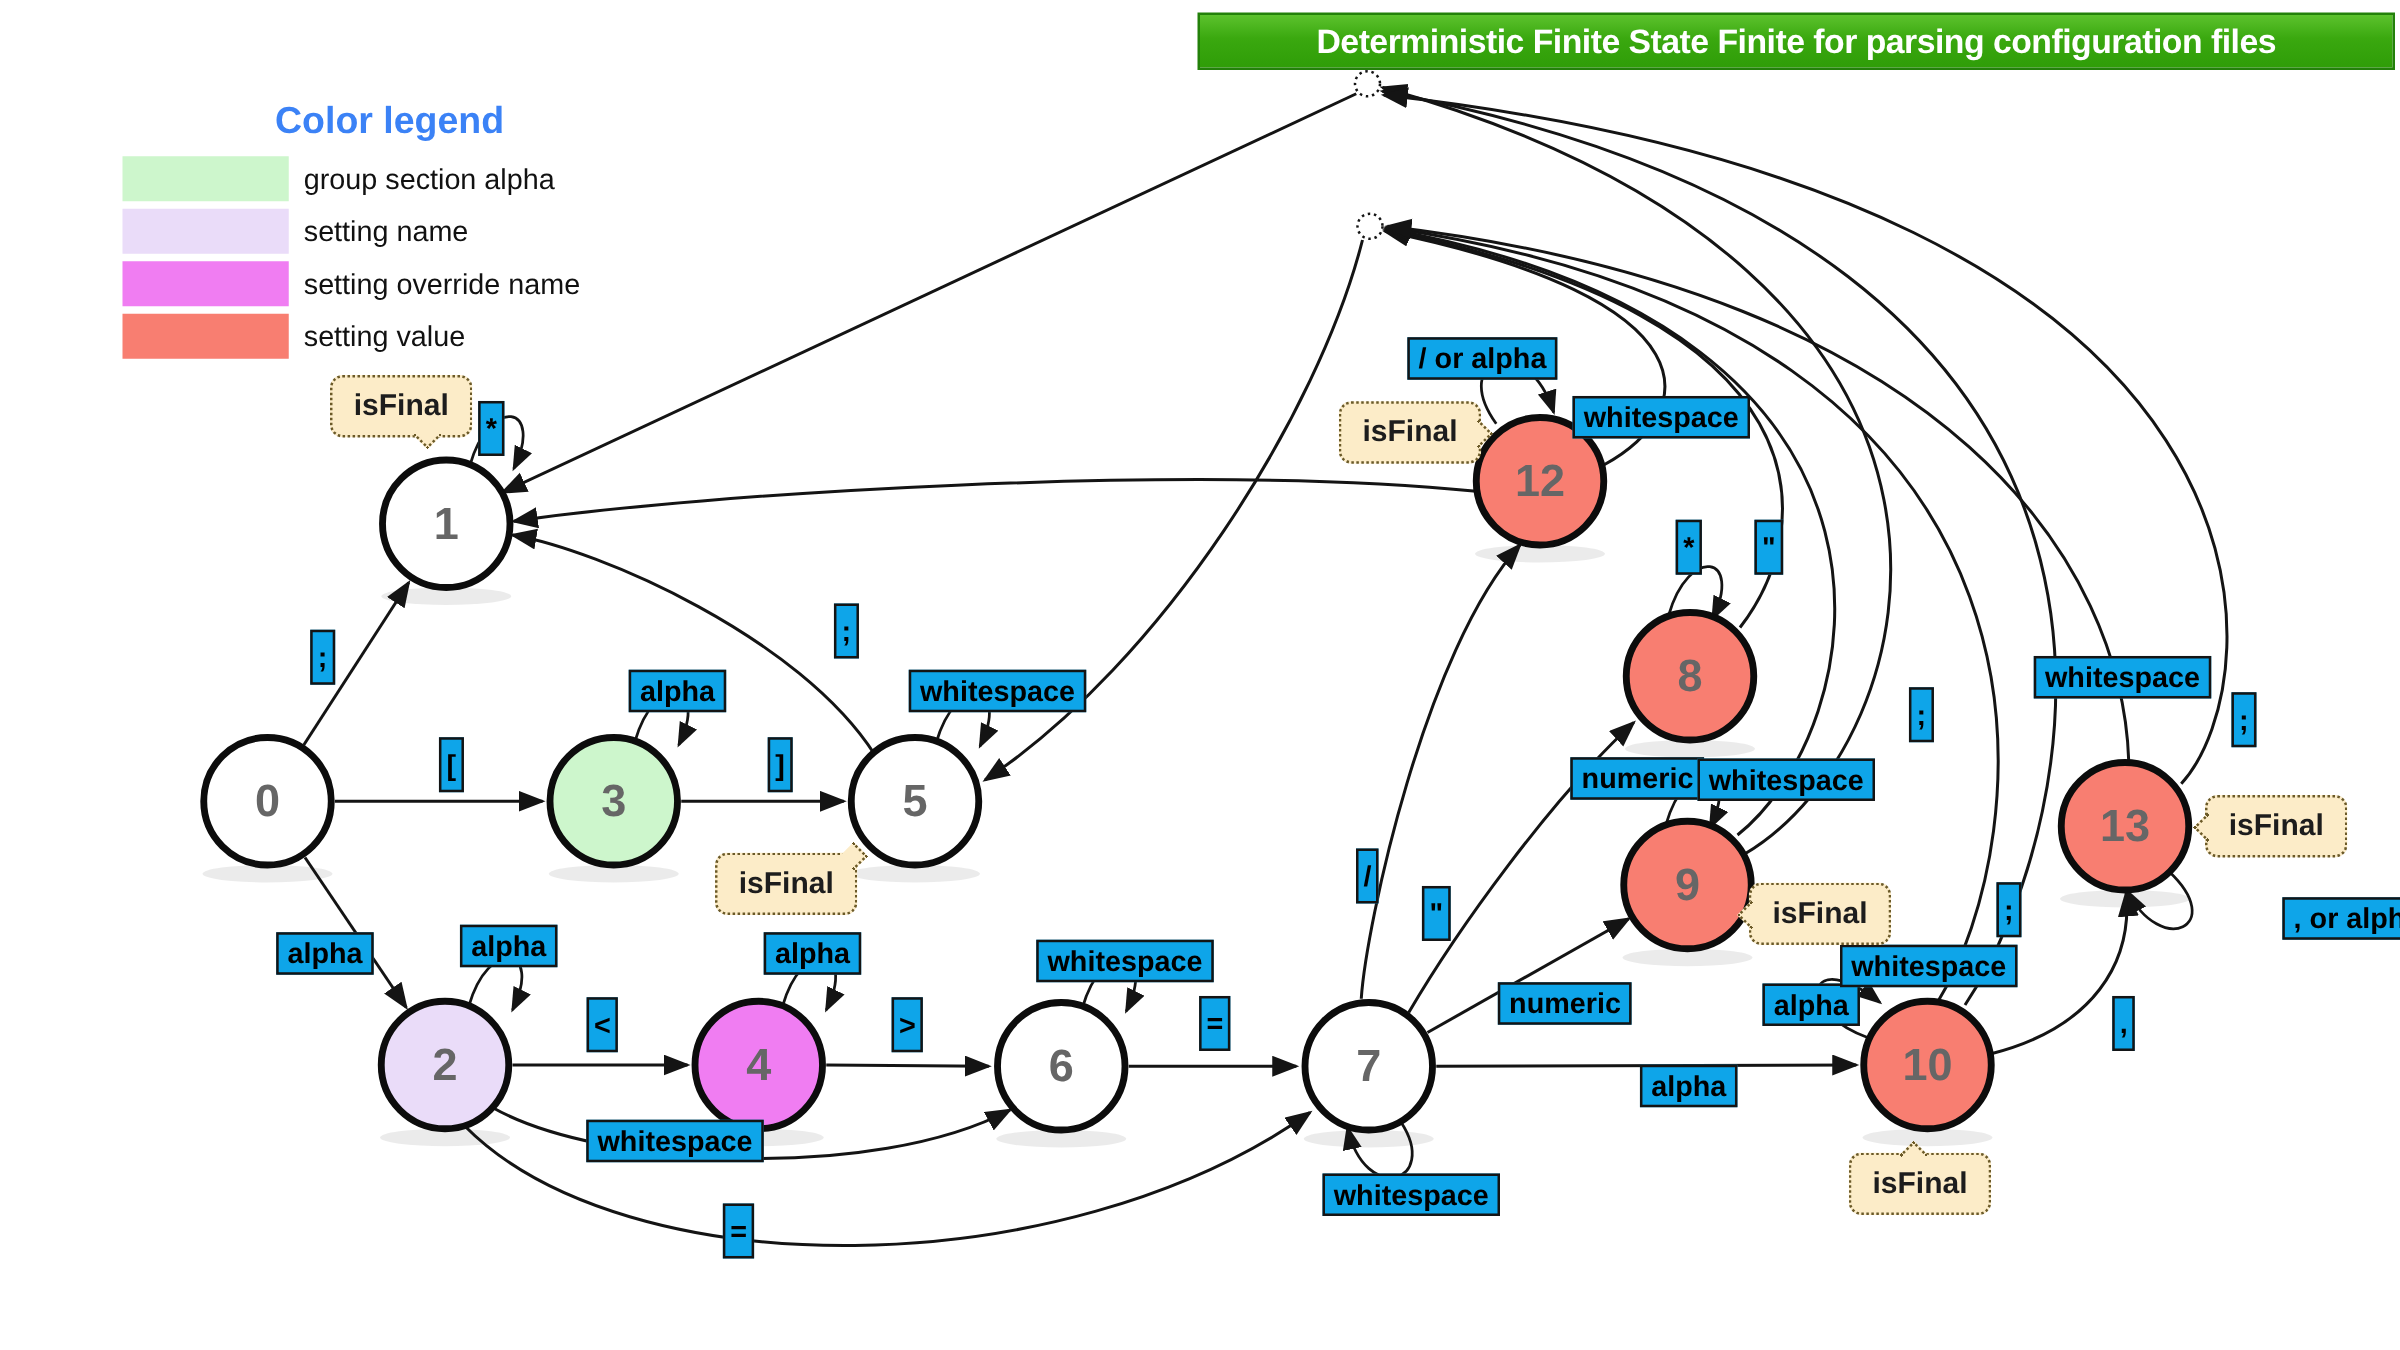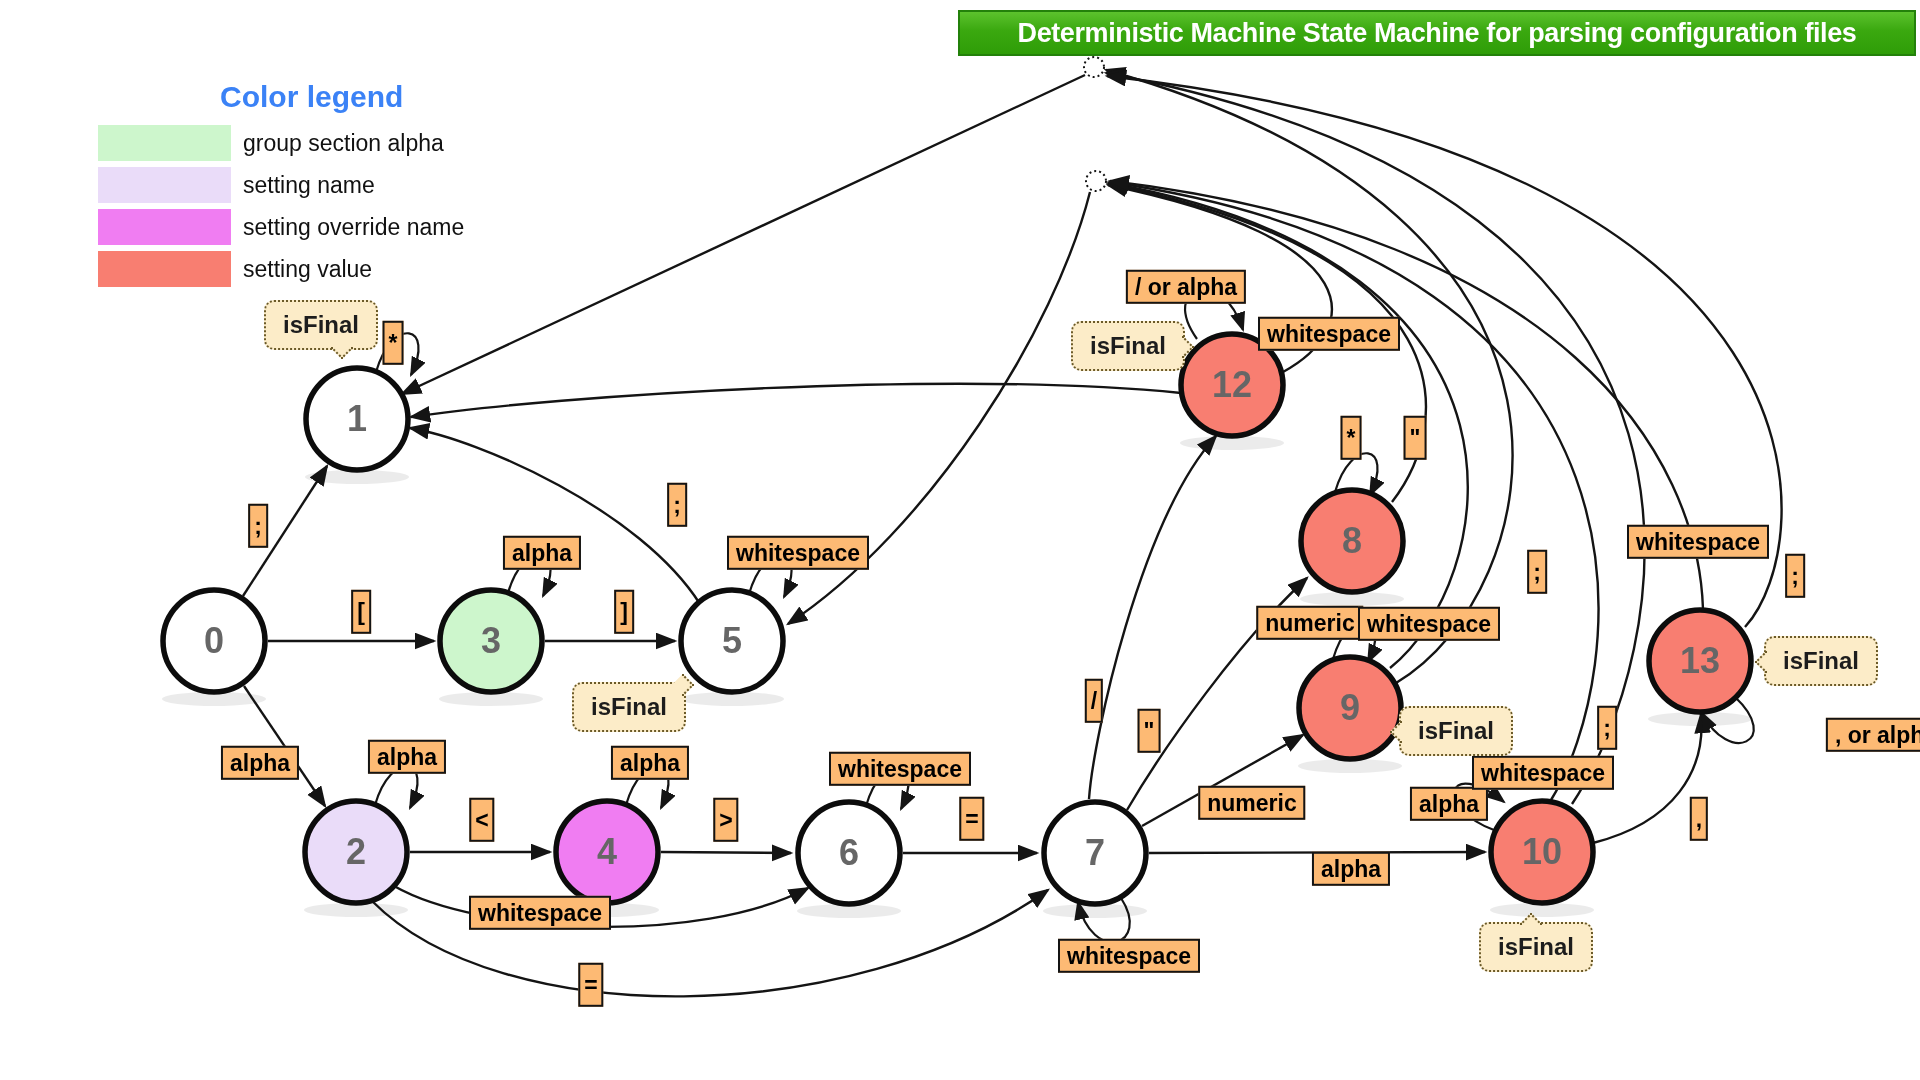--- a/index.html
+++ b/index.html
@@ -19,21 +19,21 @@
   .legend-title{position:absolute;left:220px;top:80px;font-size:30px;color:#3b82f6;font-weight:600;}
   .swatch{position:absolute;left:98px;width:133px;height:36px;}
   .swatch-label{position:absolute;left:243px;height:36px;display:flex;align-items:center;
     font-size:23px;color:#111;}
 
   
   .state-num{position:absolute;transform:translate(-50%,-50%);
     font-size:36px;font-weight:bold;color:#666;}
 
   
-  .elabel{position:absolute;transform:translate(-50%,-50%);background:#fdba74;
+  .elabel{position:absolute;transform:translate(-50%,-50%);background:#0ea5e9;
     border:2.5px solid #141414;color:#000;font-weight:bold;font-size:23px;
     padding:2px 7px;white-space:nowrap;line-height:1.15;}
   .elabel.tall{padding:7px 4px;}
 
   
   .callout{position:absolute;transform:translate(-50%,-50%);
     background:#fcecc8;border:2px dotted #6b5a28;border-radius:10px;
     color:#1d1d1d;font-weight:bold;font-size:24px;padding:9px 17px;white-space:nowrap;}
   .callout .ptr{position:absolute;width:14px;height:14px;background:#fcecc8;
     transform:rotate(45deg);border:0 dotted #6b5a28;}
@@ -129,21 +129,21 @@
       <circle cx="1542" cy="852" r="51" fill="#f87e71"></circle>
       <circle cx="1700" cy="661" r="51" fill="#f87e71"></circle>
       <circle cx="1232" cy="385" r="51" fill="#f87e71"></circle>
     </g>
 
     <circle cx="1094" cy="67" r="10" fill="#ffffff" stroke="#141414" stroke-width="2" stroke-dasharray="2 3"></circle>
     <circle cx="1096" cy="181" r="10" fill="#ffffff" stroke="#141414" stroke-width="2" stroke-dasharray="2 3"></circle>
   </svg>
 
   <div class="banner">
-    <span>Deterministic Machine State Machine for parsing configuration files</span>
+    <span>Deterministic Finite State Finite for parsing configuration files</span>
   </div>
 
   <div>
     <div class="legend-title">Color legend</div>
     <div class="swatch" style="top:125px;background:#cdf6cc;"></div>
     <div class="swatch-label" style="top:125px;">group section alpha</div>
     <div class="swatch" style="top:167px;background:#eadcf9;"></div>
     <div class="swatch-label" style="top:167px;">setting name</div>
     <div class="swatch" style="top:209px;background:#f07df2;"></div>
     <div class="swatch-label" style="top:209px;">setting override name</div>

